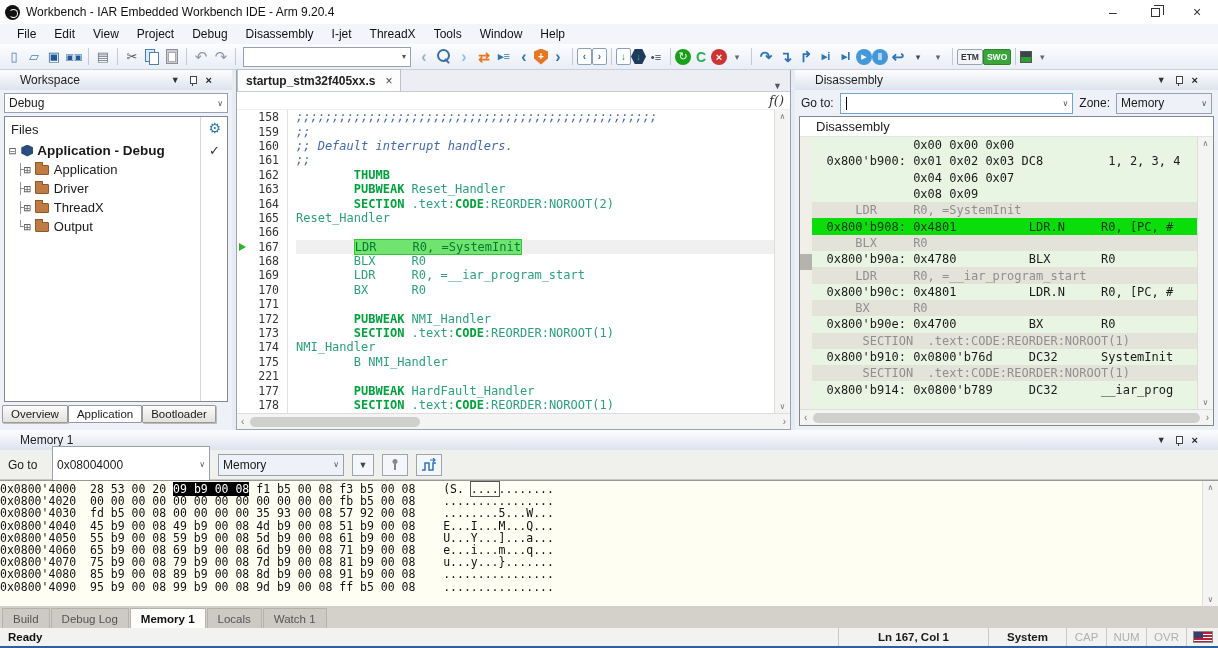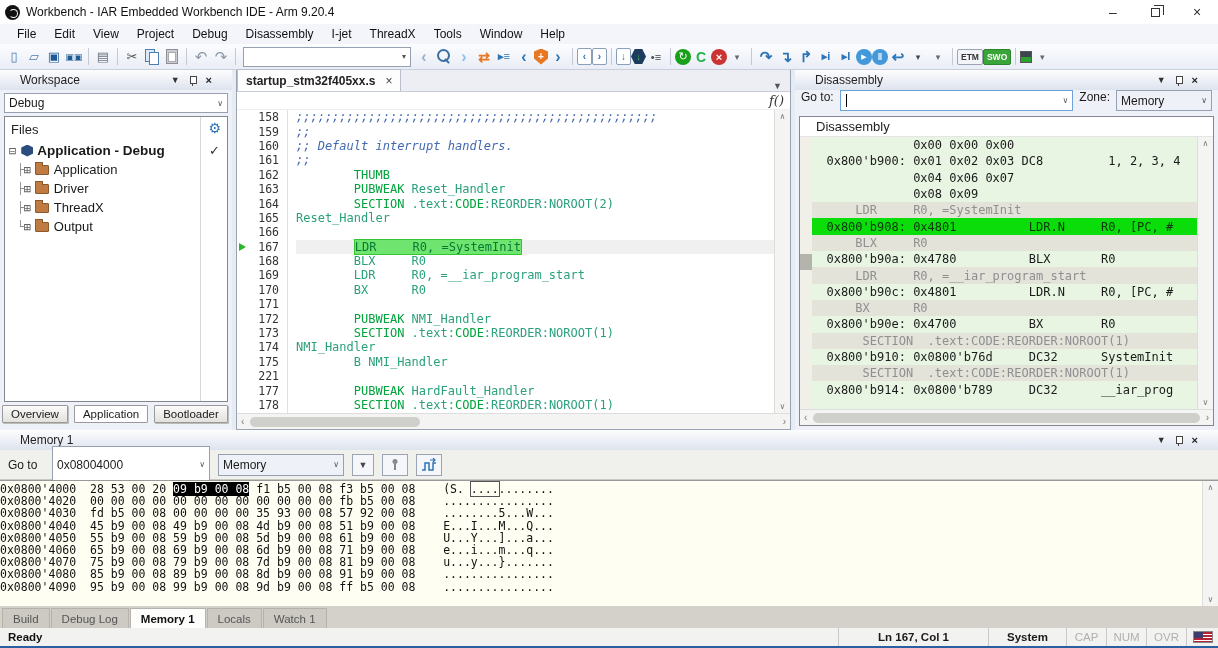--- a/index.html
+++ b/index.html
@@ -70,51 +70,51 @@
   .files-head{height:24px;display:flex;align-items:center;padding:0 6px;font-size:13px;color:#222}
   .gear{position:absolute;top:4px;right:6px;font-size:14px;color:#2e75b6;line-height:1}
   .trow{height:19px;display:flex;align-items:center;padding-left:4px;font-size:13px;white-space:nowrap}
   .trow .mono{font-family:"DejaVu Sans Mono",monospace;color:#888;font-size:11px}
   .trow .plusbox{font-family:"DejaVu Sans Mono",monospace;color:#666;font-size:12px;margin-right:3px}
   .cube{width:12px;height:12px;background:#2a4d7e;clip-path:polygon(50% 0,100% 25%,100% 75%,50% 100%,0 75%,0 25%);margin:0 4px 0 2px;flex:none}
   .folder{width:14px;height:10px;background:#c07b43;border:1px solid #8a5a2e;position:relative;border-radius:1px;margin:0 5px 0 1px;flex:none}
   .folder::before{content:"";position:absolute;top:-4px;left:-1px;width:6px;height:3px;background:#c07b43;border:1px solid #8a5a2e;border-bottom:none}
   .rootlabel{font-weight:bold;font-size:13.5px}
   .tick{position:absolute;right:7px;color:#333;font-size:13px}
-  #ws-tabs{height:28px;display:flex;align-items:flex-start;padding:3px 2px 0 2px;gap:6px;flex:none}
+  #ws-tabs{height:28px;display:flex;align-items:flex-start;padding:3px 2px 0 2px;gap:0;flex:none}
   .ws-tab{border:1px solid #9a9a9a;background:linear-gradient(#fbfbfb,#e3e1dc);padding:2px 8px;font-size:11.5px;border-radius:1px;box-shadow:1px 1px 0 #bbb}
   .ws-tab.active{background:#fff;box-shadow:none}
 
   
   #editor{flex:1;display:flex;flex-direction:column;background:#fff;border:1px solid #9aa3b2;border-top:none;min-width:0}
   #etabbar{height:22px;background:#eceef3;display:flex;align-items:flex-end;border-bottom:1px solid #c5cbd8;flex:none}
   .etab{height:22px;background:#fdfdfd;border:1px solid #b9c0cc;border-bottom:none;display:flex;align-items:center;padding:0 8px;gap:10px;font-size:12px;font-weight:bold;color:#222}
   .etab .close{font-weight:normal;font-size:12px;color:#444}
   #etabbar .tablist{margin-left:auto;padding:0 8px;font-size:9px;color:#555}
   #fnbar{height:18px;display:flex;justify-content:flex-end;align-items:center;padding-right:6px;flex:none;border-bottom:1px solid #eee}
   .fnbtn{font-family:"DejaVu Serif",serif;font-style:italic;font-size:13px;color:#333}
   #codewrap{flex:1;display:flex;min-height:0;position:relative}
   #gutter{width:50px;flex:none;background:#fff;display:flex;flex-direction:column}
   .gl{height:14.4px;display:flex;align-items:center;justify-content:flex-end;padding-right:8px;font-family:"DejaVu Sans Mono",monospace;font-size:11.5px;color:#333;position:relative}
   .cur-arrow{position:absolute;left:2px;top:3px;width:0;height:0;border:4px solid transparent;border-left:7px solid #2db52d}
   #codecol{flex:1;overflow:hidden;border-left:1px solid #e0e0e0;padding-left:8px}
   .cl{height:14.4px;font-family:"DejaVu Sans Mono",monospace;font-size:12px;white-space:pre;display:flex;align-items:center}
   .cl.currow{background:#f0f0f0}
   .tok-c{color:#4169b0;font-style:italic}
-  .tok-k{color:#00a33c;font-weight:normal}
+  .tok-k{color:#00a33c;font-weight:bold}
   .tok-i{color:#2aa17c}
   .tok-p{color:#2aa17c}
   .tok-hl{background:#6fe46f;border:1px solid #34c634;color:#067a36}
   .vscroll{width:16px;flex:none;background:#f4f4f2;border-left:1px solid #ddd;display:flex;flex-direction:column;align-items:center;justify-content:space-between;padding:2px 0;font-size:8px;color:#777}
   .hscroll{height:16px;background:#f4f4f2;border-top:1px solid #ddd;display:flex;align-items:center;padding:0 4px;font-size:10px;color:#777;flex:none}
   .hthumb{height:10px;background:#cfcfcc;border-radius:5px;margin:0 6px}
 
   
   #disasm{width:423px;flex:none;background:#eef1f7}
-  #dgoto{height:26px;display:flex;padding:0 6px;gap:6px;flex:none}
+  #dgoto{height:26px;display:flex;align-items:center;padding:0 6px;gap:6px;flex:none}
   #dgoto .lbl{font-size:12px}
   #dgoto-combo{flex:1;border:1px solid #6da3d8;height:21px}
   .caret{width:1px;height:13px;background:#000;margin-left:1px}
   #zone-combo{width:96px;height:21px}
   #dbody{flex:1;margin:0 4px 4px 4px;border:1px solid #828790;background:#fff;display:flex;flex-direction:column;min-height:0}
   #dheadrow{height:20px;display:flex;align-items:center;padding-left:16px;font-size:13px;color:#222;border-bottom:1px solid #e5e5e5;flex:none}
   #drows{flex:1;display:flex;min-height:0}
   #dgutter{width:12px;flex:none;background:#f0efe8}
   #dlist{flex:1;background:#e8f5e2;overflow:hidden;font-family:"DejaVu Sans Mono",monospace;font-size:12px;min-width:0}
   .drow{height:16.3px;white-space:pre;display:flex;align-items:center}

